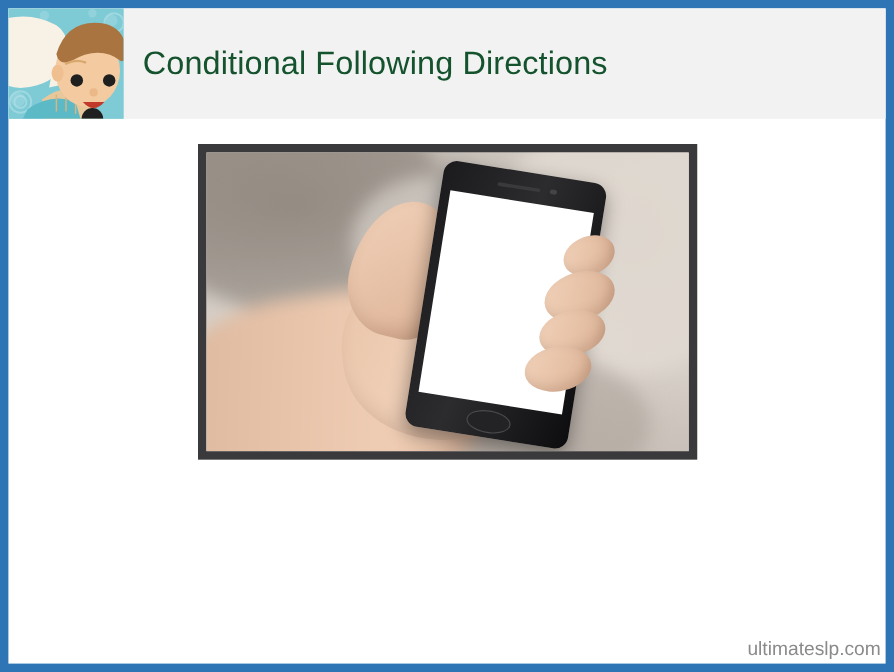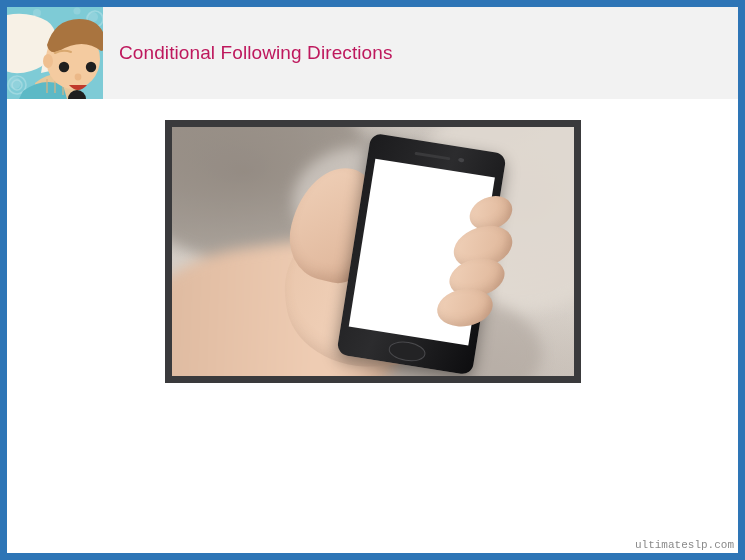--- a/index.html
+++ b/index.html
@@ -45,23 +45,23 @@
   }
   .avatar-svg { display: block; width: 96px; height: 92px; }
 
   .header-title {
     position: absolute;
     left: 112px;
     top: 0px;
     height: 92px;
     display: flex;
     align-items: center;
-    font-size: 19px;
+    font-size: 27px;
     font-weight: 400;
-    color: #be185d;
+    color: #14532d;
     letter-spacing: 0.1px;
     white-space: nowrap;
   }
 
   
   .photo-frame {
     position: absolute;
     left: 158px;
     top: 113px;
     width: 416px;
@@ -195,23 +195,22 @@
     font-size: 26px;
     color: #1a1a1a;
     letter-spacing: 0.1px;
   }
 
   
   .watermark {
     position: absolute;
     right: 4px;
     bottom: 2px;
-    font-size: 11px;
+    font-size: 16px;
     color: #8a8a8a;
-    font-family: Liberation Mono, monospace;
   }
 </style>
 </head>
 <body>
 
 <div class="slide">
 
   <div class="header-bar">
 
     <div class="avatar">

